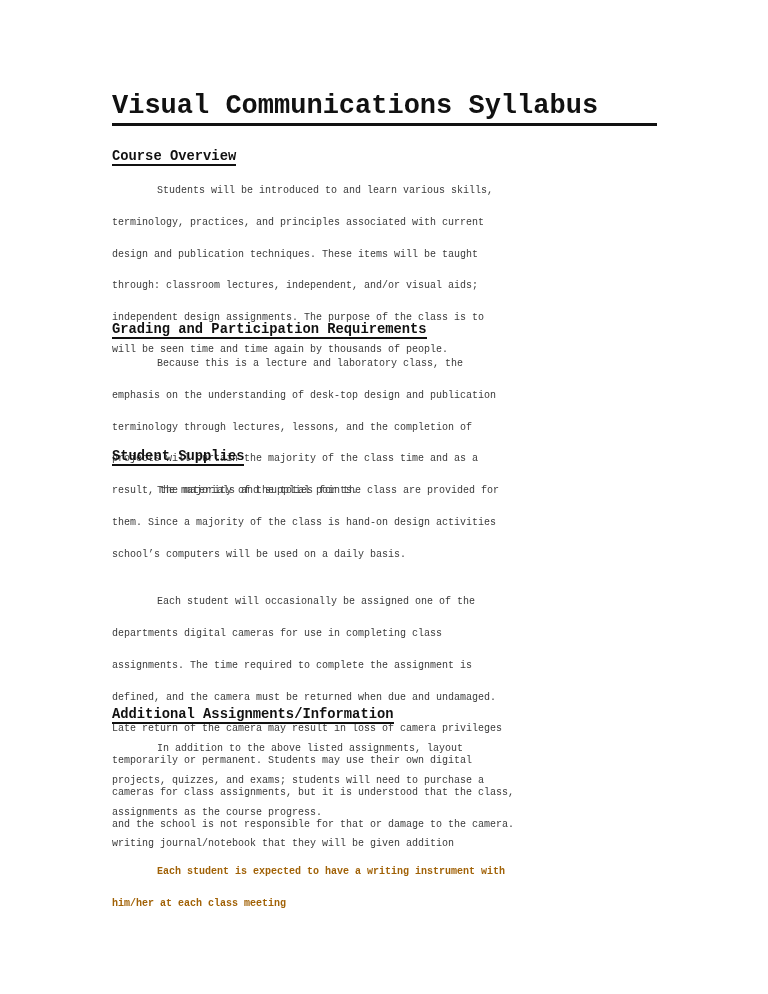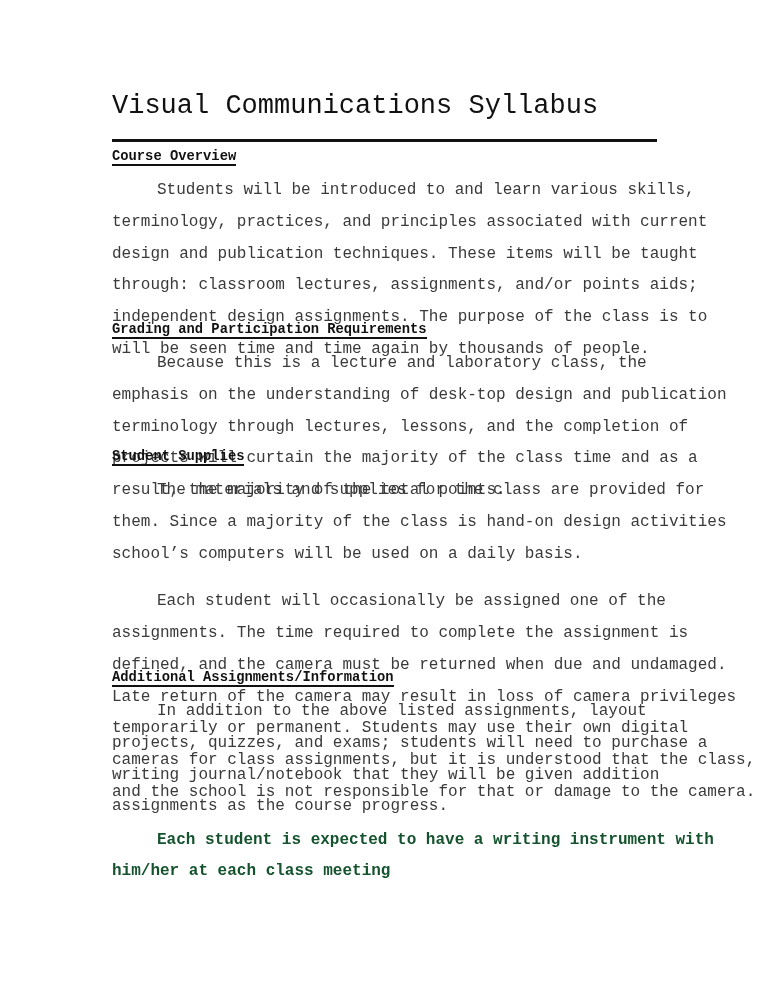--- a/index.html
+++ b/index.html
@@ -19,77 +19,77 @@
       left: 112px;
       top: 0;
       width: 560px;
     }
     .title {
       position: absolute;
       left: 0;
       top: 89px;
       width: 545px;
       font-size: 27px;
-      font-weight: normal;
+      font-weight: bold;
       color: #111;
       line-height: 34px;
       white-space: nowrap;
       letter-spacing: 0px;
       border-bottom: 3px solid #111;
-      padding-bottom: 16px;
+      padding-bottom: 0px;
     }
     .section {
       position: absolute;
       left: 0;
       width: 560px;
     }
     .heading {
       display: inline-block;
       font-size: 13.8px;
       font-weight: bold;
       color: #111;
       line-height: 15px;
       border-bottom: 2px solid #111;
       white-space: nowrap;
       margin-bottom: 1px;
     }
     .para {
-      font-size: 16px;
+      font-size: 10px;
       color: #3a3a3a;
       line-height: 15.9px;
       margin: 0;
       white-space: pre-line;
     }
     .line {
       display: block;
       white-space: pre;
       height: 15.9px;
     }
     .bold {
       font-weight: bold;
-      color: #14532d;
+      color: #a16207;
     }
     .indent {
       padding-left: 45px;
     }
   </style>
 </head>
 <body>
 
 <div class="page">
 
   <div class="title">Visual Communications Syllabus</div>
 
   <div class="section" style="top:147px;">
     <div class="heading">Course Overview</div>
     <div class="para">
       <span class="line indent">Students will be introduced to and learn various skills,</span>
       <span class="line">terminology, practices, and principles associated with current</span>
       <span class="line">design and publication techniques. These items will be taught</span>
-      <span class="line">through: classroom lectures, assignments, and/or points aids;</span>
+      <span class="line">through: classroom lectures, independent, and/or visual aids;</span>
       <span class="line">independent design assignments. The purpose of the class is to</span>
       <span class="line">will be seen time and time again by thousands of people.</span>
     </div>
   </div>
 
   <div class="section" style="top:320px;">
     <div class="heading">Grading and Participation Requirements</div>
     <div class="para">
       <span class="line indent">Because this is a lecture and laboratory class, the</span>
       <span class="line">emphasis on the understanding of desk-top design and publication</span>
@@ -101,36 +101,37 @@
 
   <div class="section" style="top:447px;">
     <div class="heading">Student Supplies</div>
     <div class="para">
       <span class="line indent">The materials and supplies for the class are provided for</span>
       <span class="line">them. Since a majority of the class is hand-on design activities</span>
       <span class="line">school’s computers will be used on a daily basis.</span>
     </div>
     <div class="para">
       <span class="line indent">Each student will occasionally be assigned one of the</span>
+      <span class="line">departments digital cameras for use in completing class</span>
       <span class="line">assignments. The time required to complete the assignment is</span>
       <span class="line">defined, and the camera must be returned when due and undamaged.</span>
       <span class="line">Late return of the camera may result in loss of camera privileges</span>
       <span class="line">temporarily or permanent. Students may use their own digital</span>
       <span class="line">cameras for class assignments, but it is understood that the class,</span>
       <span class="line">and the school is not responsible for that or damage to the camera.</span>
     </div>
     <div class="para bold">
       <span class="line indent">Each student is expected to have a writing instrument with</span>
       <span class="line">him/her at each class meeting</span>
     </div>
   </div>
 
-  <div class="section" style="top:668px;">
+  <div class="section" style="top:705px;">
     <div class="heading">Additional Assignments/Information</div>
     <div class="para">
       <span class="line indent">In addition to the above listed assignments, layout</span>
       <span class="line">projects, quizzes, and exams; students will need to purchase a</span>
+      <span class="line">assignments as the course progress.</span>
       <span class="line">writing journal/notebook that they will be given addition</span>
-      <span class="line">assignments as the course progress.</span>
     </div>
   </div>
 
 </div>
 
 </body></html>

